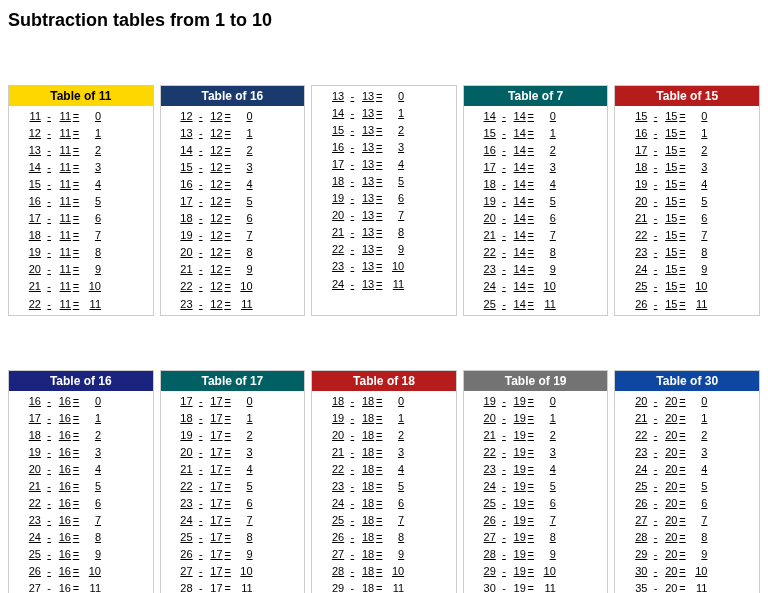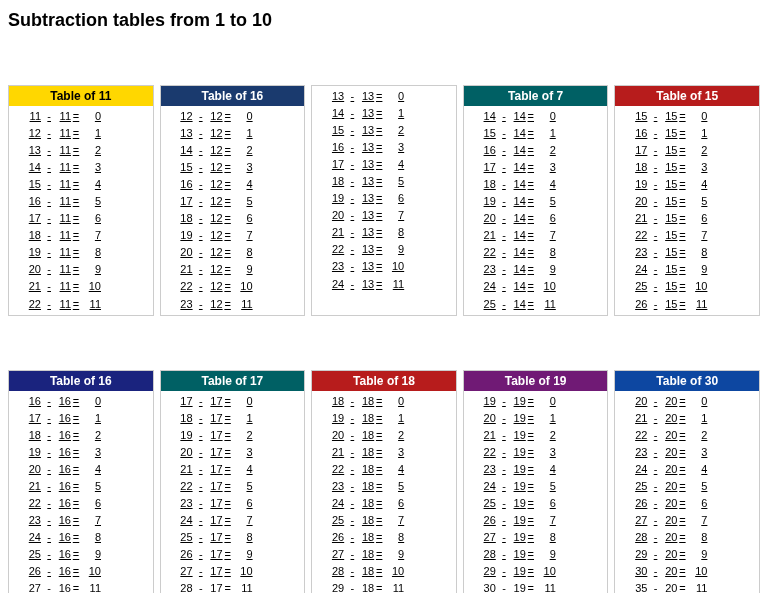--- a/index.html
+++ b/index.html
@@ -51,21 +51,21 @@
     }
     .table-row .eq { text-align: center; }
     .table-row .result { text-align: right; }
 
     .yellow { background-color: #FFD700; color: #000 !important; }
     .blue   { background-color: #1a3a6e; }
     .green  { background-color: #2e7d32; }
     .teal   { background-color: #006064; }
     .dark-red { background-color: #b71c1c; }
     .navy   { background-color: #1a237e; }
-    .dark-green { background-color: #701a75; }
+    .dark-green { background-color: #737373; }
     .dark-blue  { background-color: #0d47a1; }
   </style>
 </head>
 <body>
 
 <h1>Subtraction tables from 1 to 10</h1>
 
 <div id="top-grid" class="grid">
     <div class="table-block">
       <div class="table-header yellow" style="color: rgb(0, 0, 0);">Table of 11</div>

